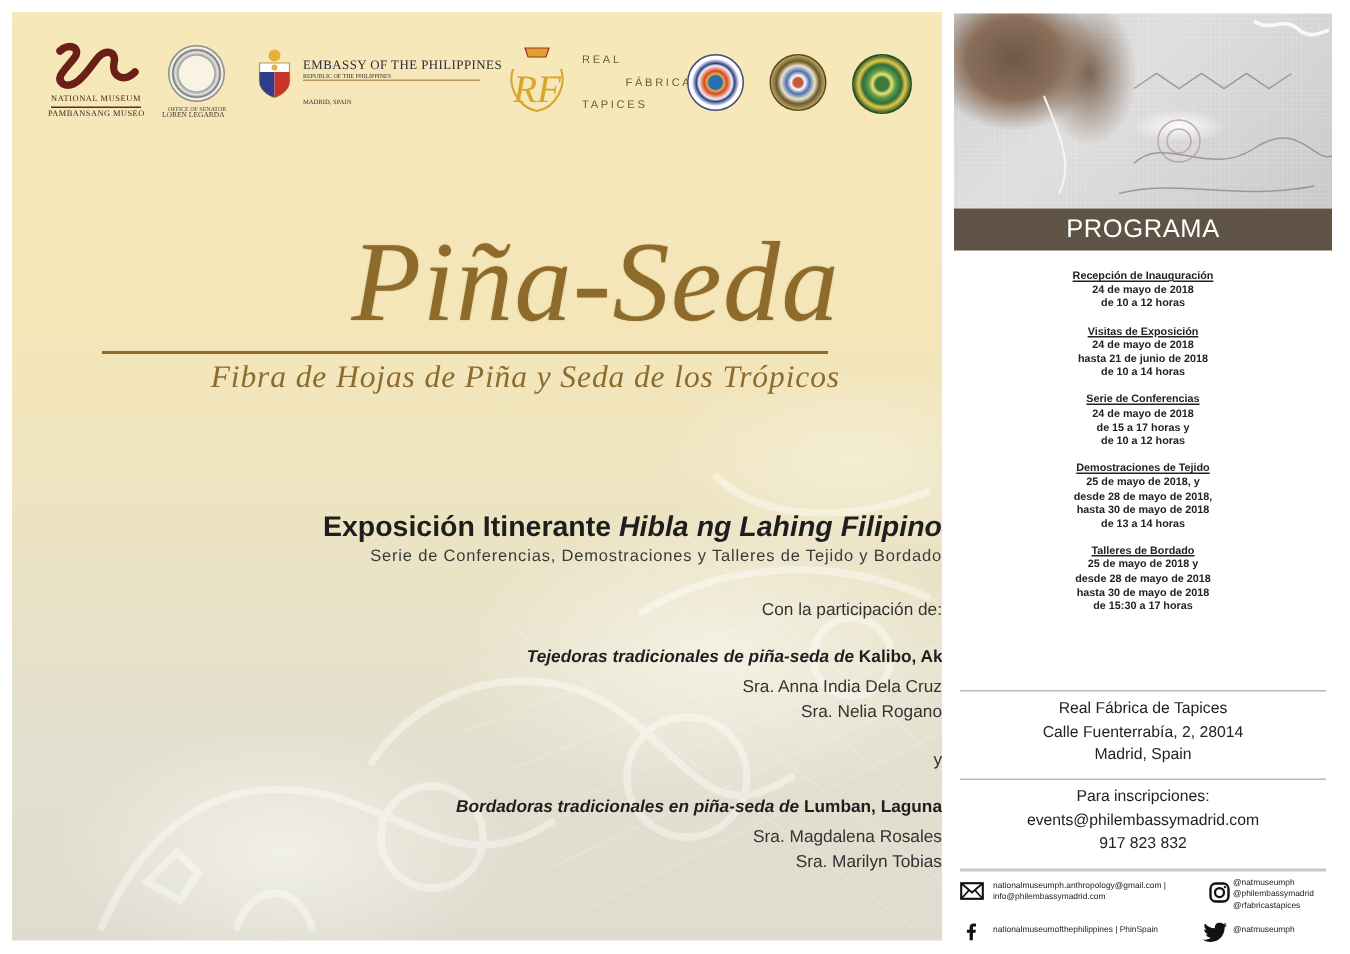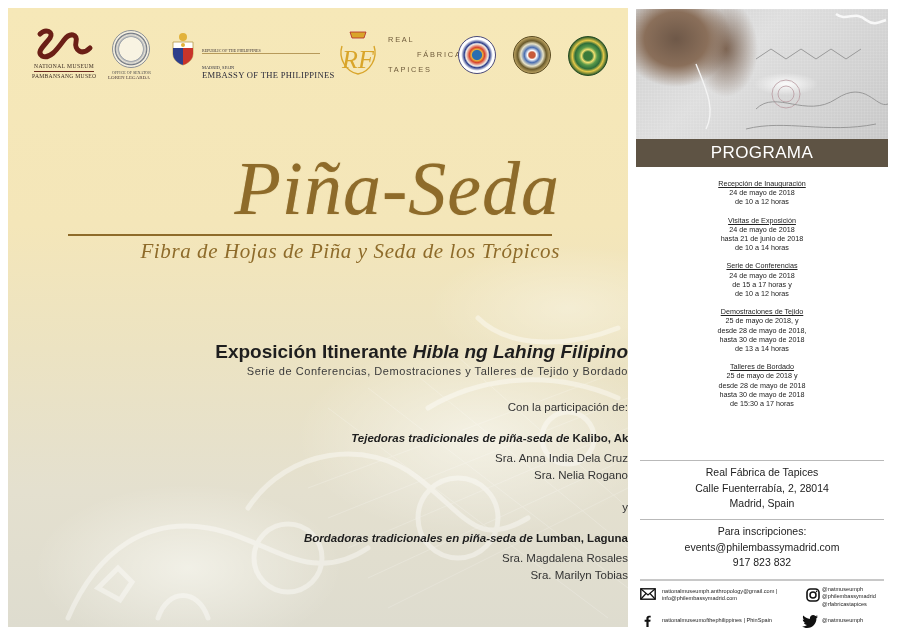--- a/index.html
+++ b/index.html
@@ -32,21 +32,21 @@
   .nm-line2 { left: 24px; top: 47px; font-size: 5.6px; letter-spacing: 0.3px; }
 
   .seal { border-radius: 50%; }
   .senate-seal { left: 104px; top: 4px; width: 38px; height: 38px; background: radial-gradient(circle, #f8f3e2 45%, #9aa0a8 48%, #eae6da 56%, #6d7480 62%, #f4efdf 66%); border: 1px solid #8a8f96; }
   .senate-caption { left: 104px; top: 44px; font-size: 4px; color:#4a4a4a; }
   .senate-caption2 { left: 100px; top: 49px; font-size: 5px; color:#4a3a3a; }
 
   .coat { left: 162px; top: 6px; width: 26px; height: 34px; }
   .emb-small { left: 194px; top: 22px; font-size: 4px; color: #3a3030; }
   .emb-rule { position: absolute; left: 194px; top: 27px; width: 118px; height: 1px; background: #b79a5a; }
-  .emb-main { left: 194px; top: 44px; font-size: 8.6px; letter-spacing: 0.3px; color: #2b2b3a; }
+  .emb-main { left: 194px; top: 12px; font-size: 8.6px; letter-spacing: 0.3px; color: #2b2b3a; }
   .emb-sub { left: 194px; top: 39px; font-size: 4.4px; color: #2b2b3a; }
 
   .rft-mark { left: 328px; top: 2px; width: 44px; height: 50px; }
   .rft-text { left: 380px; font-family: "Liberation Sans", sans-serif; font-size: 7.4px; letter-spacing: 1.8px; color: #6e5a3a; }
   .rft-1 { top: 9px; } .rft-2 { top: 24px; padding-left: 29px; } .rft-3 { top: 39px; }
 
   .seal-b { left: 450px; top: 10px; width: 38px; height: 38px; background: radial-gradient(circle, #2a6eb0 18%, #e7b03a 22%, #d8452b 30%, #f2f0ea 44%, #2d3e8a 50%, #ffffff 62%); border: 1px solid #4a4a7a; }
   .seal-c { left: 505px; top: 10px; width: 38px; height: 38px; background: radial-gradient(circle, #c75a3a 12%, #ffffff 18%, #4b6fb0 30%, #e9e4c8 44%, #6a5a2a 56%, #b8a060 70%); border: 1px solid #5a4a20; }
   .seal-d { left: 560px; top: 10px; width: 40px; height: 40px; background: radial-gradient(circle, #3a7a3a 16%, #f0e070 24%, #5a9a4a 34%, #2f6e3a 48%, #e4c848 58%, #2a5a2a 72%); border: 1px solid #244a22; }
 
@@ -85,21 +85,21 @@
       repeating-linear-gradient(0deg, rgba(255,255,255,0.08) 0 1px, rgba(0,0,0,0) 1px 3px),
       repeating-linear-gradient(90deg, rgba(255,255,255,0.08) 0 1px, rgba(0,0,0,0) 1px 3px),
       linear-gradient(135deg, #cfcfcf 0%, #dedede 40%, #c8c8c8 100%);
   }
   .photo svg { position: absolute; left: 0; top: 0; }
   .programa-bar {
     position: absolute; left: 0; top: 130px; width: 252px; height: 28px; background: #5e5344;
     color: #ffffff; font-weight: normal; font-size: 17px; text-align: center; line-height: 28px; letter-spacing: 0.4px;
   }
   .program { position: absolute; left: 0; top: 170px; width: 252px; text-align: center; font-size: 7.2px; line-height: 9.2px; color: #222; }
-  .prog-item { margin-bottom: 9px; }
+  .prog-item { margin-bottom: 9px; font-weight: bold; }
   .prog-head { text-decoration: underline; }
 
   .divider { position: absolute; left: 4px; width: 244px; height: 1px; background: #b9b9b9; }
   .d1 { top: 451px; } .d2 { top: 510px; } .d3 { top: 570px; height: 2px; background: #c8c8c8; }
 
   .venue { position: absolute; left: 0; top: 456px; width: 252px; text-align: center; font-size: 10.5px; line-height: 15.5px; color: #222; }
   .reg { position: absolute; left: 0; top: 515px; width: 252px; text-align: center; font-size: 10.5px; line-height: 15.5px; color: #222; }
 
   .contacts { position: absolute; left: 0; top: 575px; width: 252px; height: 45px; font-size: 5.6px; color: #222; }
   .c-icon { position: absolute; }

